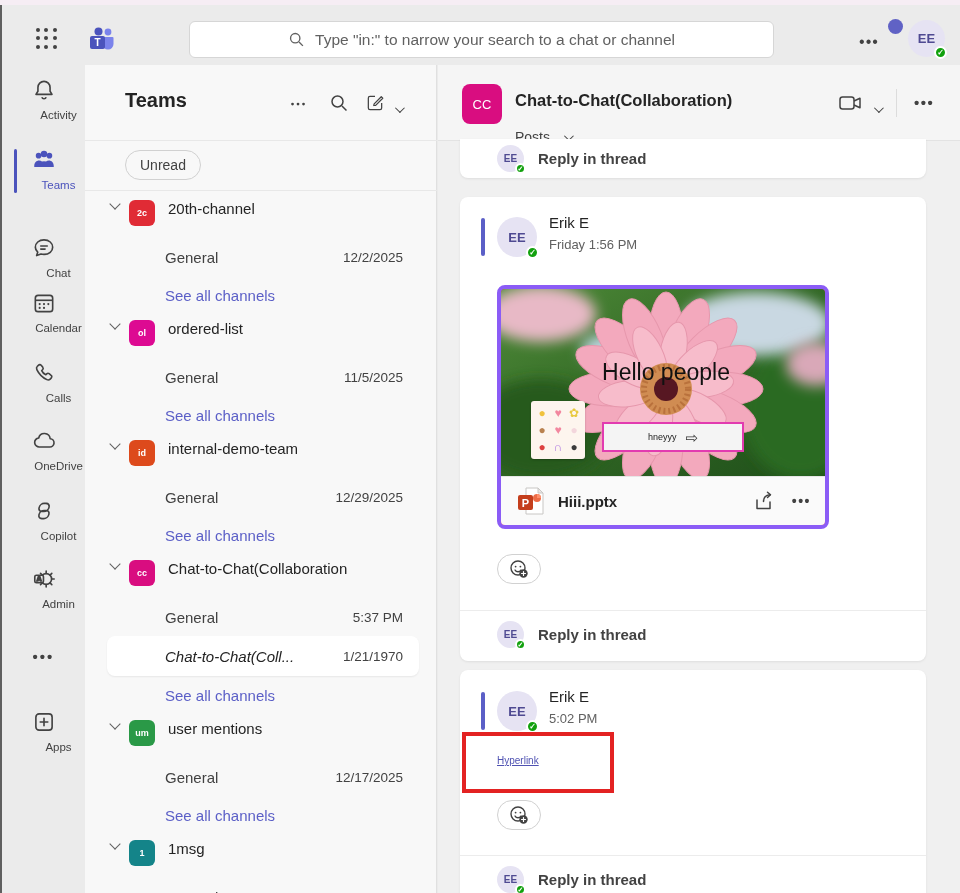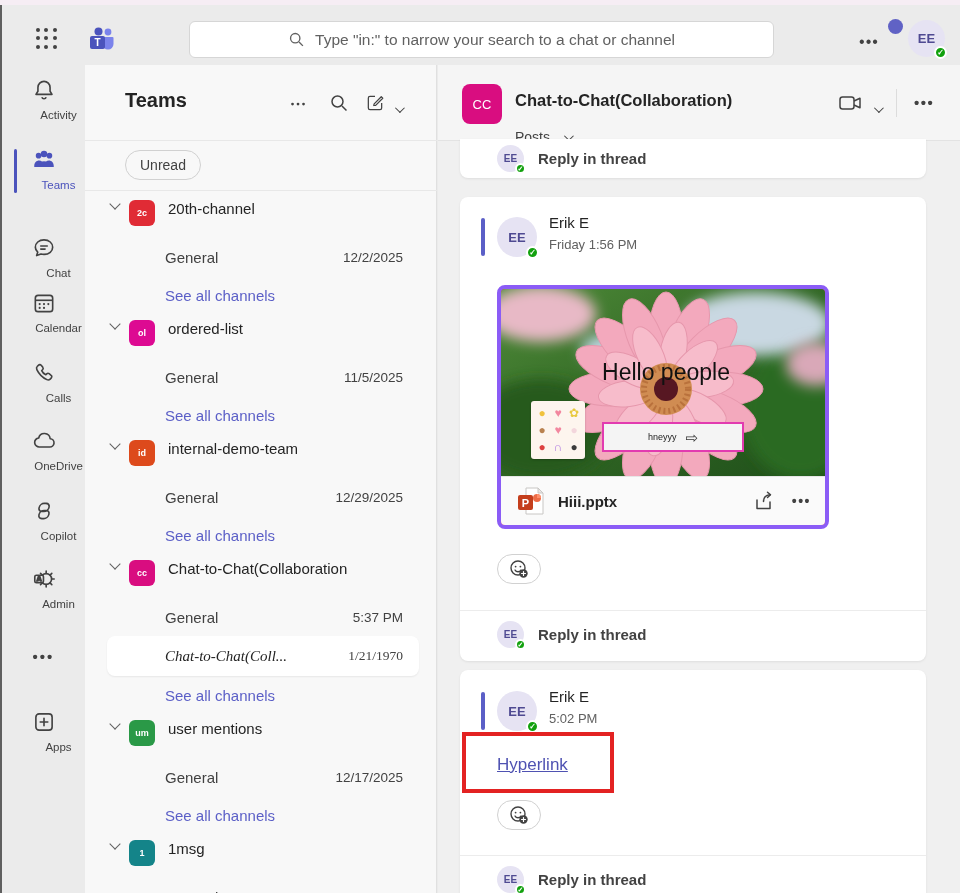--- a/index.html
+++ b/index.html
@@ -61,21 +61,21 @@
     margin-left:26px; margin-right:10px; flex:none; }
   .tavatar { width:26px; height:26px; border-radius:6px; color:#fff; font-size:9px;
     font-weight:bold; display:flex; align-items:center; justify-content:center;
     margin-right:13px; flex:none; }
   .tname { font-size:15px; color:#242424; }
   .crow { height:38px; display:flex; align-items:center; padding-left:80px;
     padding-right:34px; cursor:pointer; }
   .cname { font-size:15px; color:#424242; flex:1; }
   .cdate { font-size:13.5px; color:#424242;text-align:center; }
   .crow.sel { background:#fff; border-radius:8px; margin:0 18px 0 22px; height:40px;
-    padding-left:58px; padding-right:16px; box-shadow:0 1px 2px rgba(0,0,0,.07);font-family:Liberation Serif, serif; }
+    padding-left:58px; padding-right:16px; box-shadow:0 1px 2px rgba(0,0,0,.07); }
   .crow.sel .cname { font-style:italic; color:#242424; }
   .seeall { height:38px; display:flex; align-items:center; padding-left:80px;
     font-size:15px; color:#5b5fc7; cursor:pointer; }
 
   
   .chat { left:438px; top:65px; width:522px; height:828px; background:#f0f0f0; }
   .chat-header { position:absolute; left:0; top:0; width:522px; height:76px;
     background:#f5f5f5; border-bottom:1px solid #e3e3e3; }
   .cc-avatar { position:absolute; left:24px; top:19px; width:40px; height:40px;
     border-radius:8px; color:#fff; font-size:13px; display:flex; align-items:center;
@@ -120,21 +120,21 @@
     border-top:1px solid #e6e6e6; display:flex; align-items:center; }
   .fname { font-size:15px; font-weight:bold; color:#242424; margin-left:11px; flex:1; }
   .att-ic { width:24px; height:24px; color:#424242; margin-right:16px; cursor:pointer; }
   .att-more { color:#424242; letter-spacing:1.5px; font-weight:bold; font-size:14px;
     margin-right:20px; cursor:pointer; }
 
   .react-pill { position:absolute; left:37px; width:44px; height:30px; background:#fff;
     border:1px solid #d1d1d1; border-radius:16px; display:flex; align-items:center;
     justify-content:center; cursor:pointer; }
 
-  .hyperlink { position:absolute; font-size:17px; color:#4f52b2;
+  .hyperlink { position:absolute; font-size:10px; color:#4f52b2;
     text-decoration:underline; cursor:pointer; }
   .redbox { position:absolute; border:4px solid #e32222; background:transparent; }
 
   svg { display:block; }
 </style>
 </head>
 <body>
 
 <div id="app">
 

